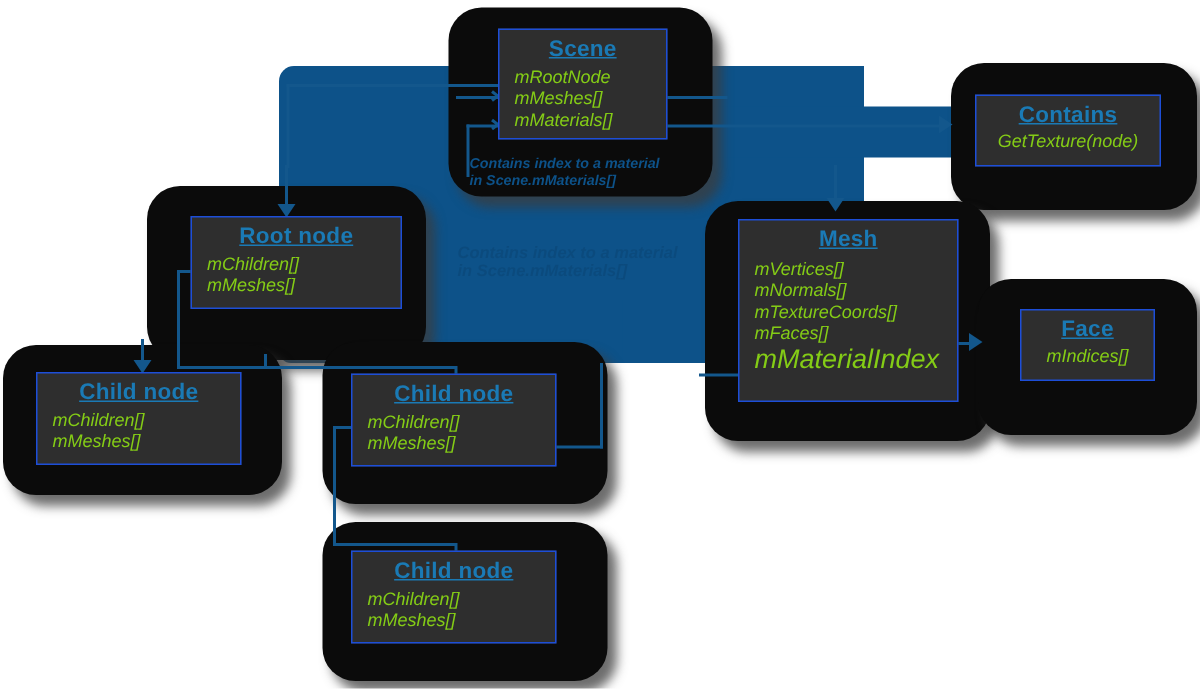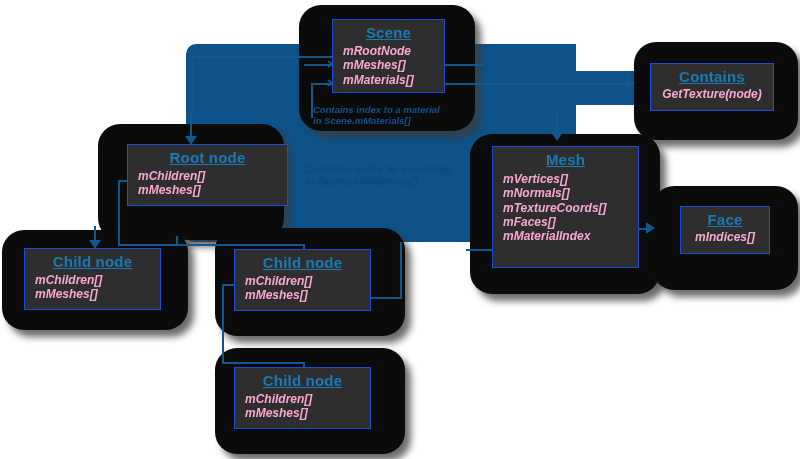--- a/index.html
+++ b/index.html
@@ -19,21 +19,21 @@
     position:absolute;background:#2e2e2e;border:1px solid #1d4ed8;
     box-sizing:border-box;text-align:center;
     padding:5px 10px 7px 10px;
   }
   .card .ttl{
     color:#1a7ab5;font-weight:bold;font-style:normal;
     text-decoration:underline;display:block;line-height:1.12;
     letter-spacing:.2px;
   }
   .card .fld{
-    color:#f9a8d4;font-weight:bold;font-style:italic;display:block;
+    color:#84cc16;font-weight:normal;font-style:italic;display:block;
     text-align:left;line-height:1.2;white-space:nowrap;
   }
   .card.ctr .fld{text-align:center;}
 
   
   .note{
     position:absolute;color:#0d5289;font-weight:bold;font-style:italic;
     line-height:1.12;white-space:nowrap;
   }
   .ghost{
@@ -132,33 +132,33 @@
   <div class="note" style="left:313px;top:105px;font-size:9.5px;">
     <span>Contains index to a material</span><br>
     <span>in Scene.mMaterials[]</span>
   </div>
 
   <div class="card ctr" style="left:650px;top:63px;width:124px;height:48px;">
     <span class="ttl" style="font-size:15px;">Contains</span>
     <span class="fld" style="font-size:12px;text-align:center;margin-top:1px;">GetTexture(node)</span>
   </div>
 
-  <div class="card" style="left:127px;top:144px;width:161px;height:62px;">
+  <div class="card" style="left:127px;top:144px;width:141px;height:62px;">
     <span class="ttl" style="font-size:15px;">Root node</span>
     <span class="fld" style="font-size:12px;margin-top:2px;">mChildren[]</span>
     <span class="fld" style="font-size:12px;">mMeshes[]</span>
   </div>
 
   <div class="card" style="left:492px;top:146px;width:147px;height:122px;">
     <span class="ttl" style="font-size:15px;">Mesh</span>
     <span class="fld" style="font-size:12px;margin-top:3px;">mVertices[]</span>
     <span class="fld" style="font-size:12px;">mNormals[]</span>
     <span class="fld" style="font-size:12px;">mTextureCoords[]</span>
     <span class="fld" style="font-size:12px;">mFaces[]</span>
-    <span class="fld" style="font-size:12px;">mMaterialIndex</span>
+    <span class="fld" style="font-size:18px;">mMaterialIndex</span>
   </div>
 
   <div class="card ctr" style="left:680px;top:206px;width:90px;height:48px;">
     <span class="ttl" style="font-size:15px;">Face</span>
     <span class="fld" style="font-size:12px;text-align:center;margin-top:1px;">mIndices[]</span>
   </div>
 
   <div class="card" style="left:24px;top:248px;width:137px;height:62px;">
     <span class="ttl" style="font-size:15px;">Child node</span>
     <span class="fld" style="font-size:12px;margin-top:2px;">mChildren[]</span>

